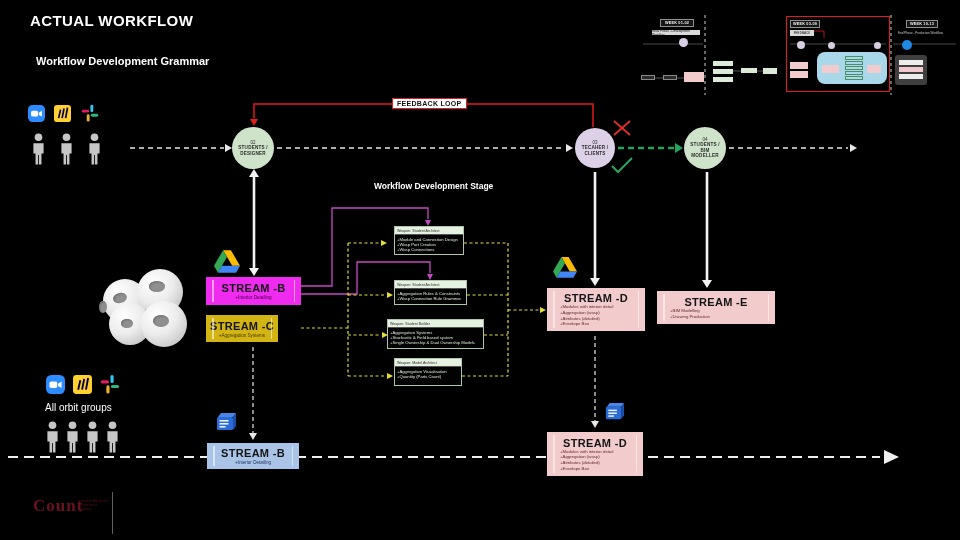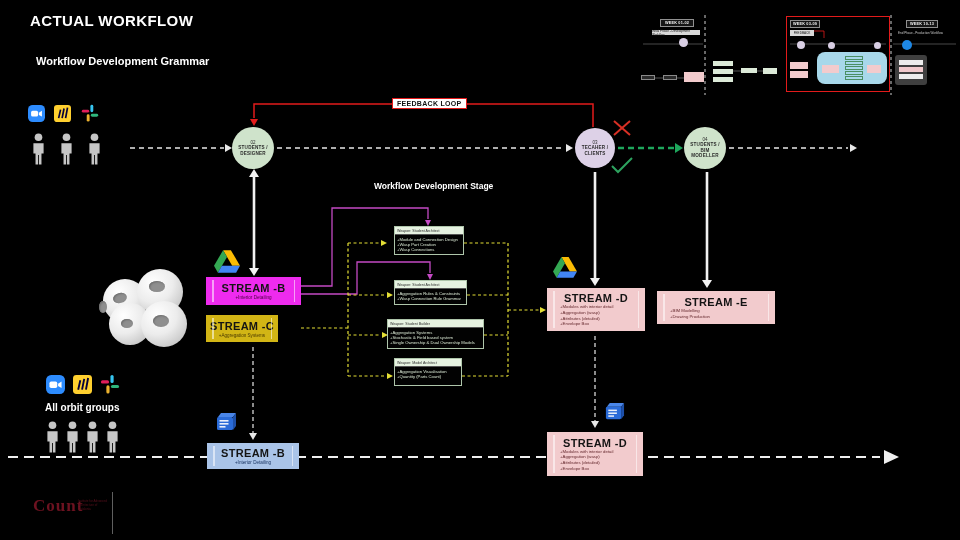--- a/index.html
+++ b/index.html
@@ -4,21 +4,21 @@
 <style>
   html,body{margin:0;padding:0;background:#000;}
   #slide{position:relative;width:960px;height:540px;background:#000;overflow:hidden;
          font-family:"Liberation Sans",sans-serif;color:#fff;}
   .abs{position:absolute;}
   #wires{position:absolute;left:0;top:0;}
 
   .t-title{position:absolute;left:30px;top:12px;font-size:15px;font-weight:700;letter-spacing:.4px;}
   .t-period{position:absolute;left:36px;top:55px;font-size:11px;font-weight:700;}
   .t-stage{position:absolute;left:374px;top:181px;font-size:8.5px;font-weight:700;}
-  .t-orbit{position:absolute;left:45px;top:402px;font-size:10px;font-weight:700;}
+  .t-orbit{position:absolute;left:45px;top:402px;font-size:10px;font-weight:400;}
 
   .fb-chip{position:absolute;left:392px;top:98px;background:#fff;border:1px solid #e21b1b;
            color:#111;font-size:7px;font-weight:700;padding:1px 4px;letter-spacing:.3px;}
 
   .node{position:absolute;border-radius:50%;display:flex;flex-direction:column;align-items:center;
         justify-content:center;text-align:center;color:#2b2b2b;}
   .node .n{font-size:4.5px;}
   .node .l{font-size:4.6px;font-weight:700;line-height:1.25;letter-spacing:.2px;}
 
   .stream{position:absolute;display:flex;flex-direction:column;justify-content:center;align-items:center;box-sizing:border-box;}

